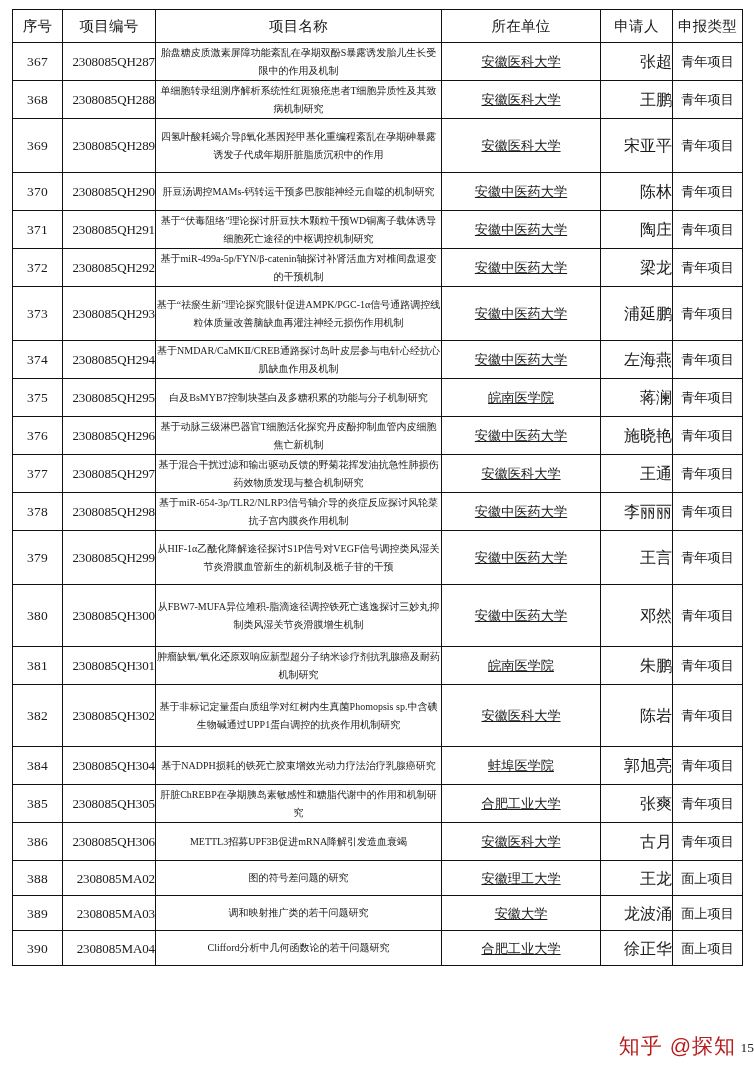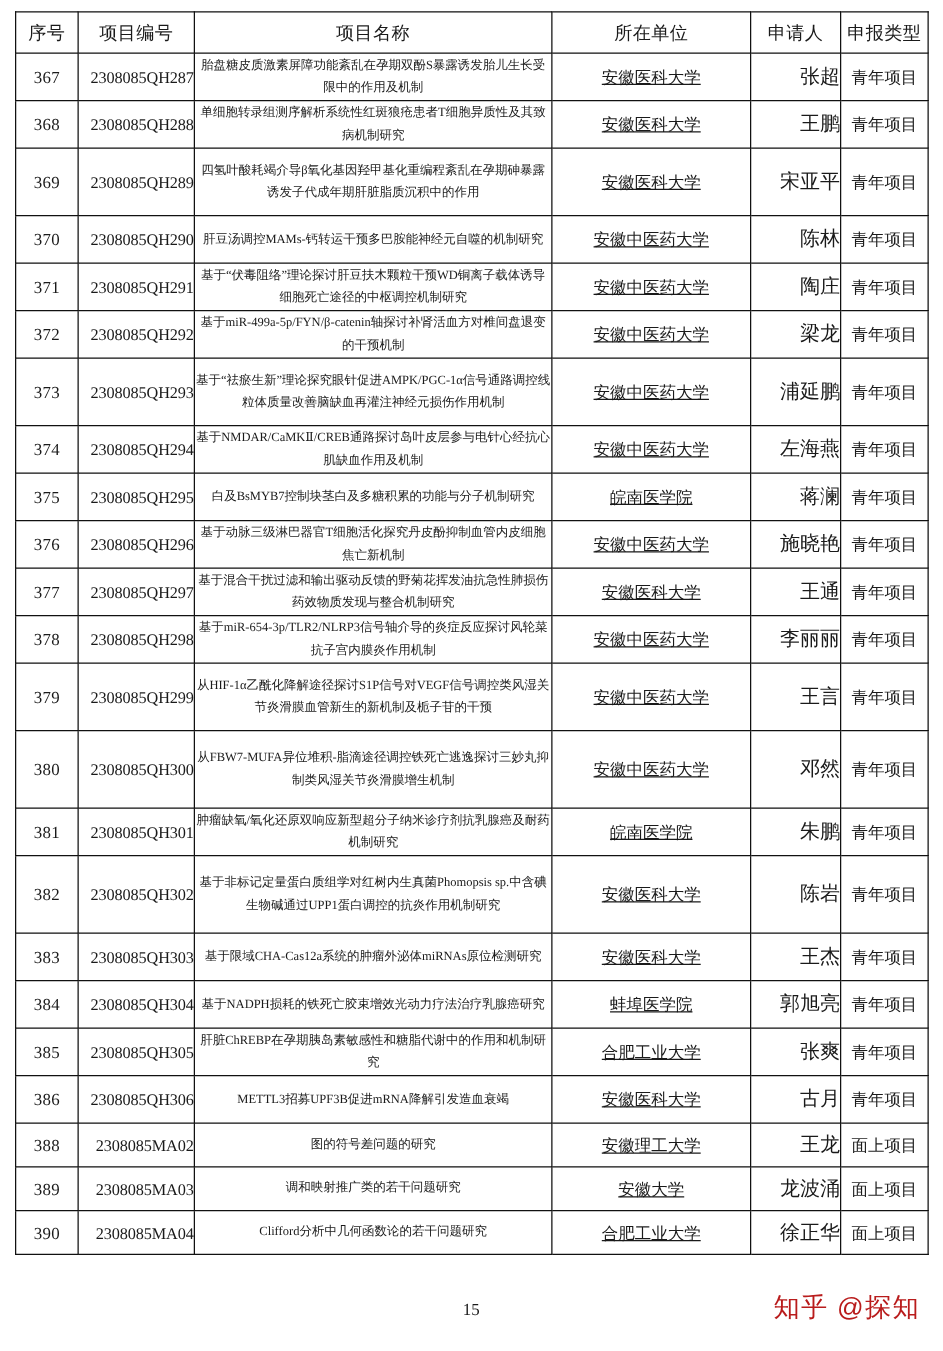--- a/index.html
+++ b/index.html
@@ -103,21 +103,21 @@
   tr.lines-1 td { height: 35px; }
   tr.lines-2 td { height: 38px; }
   tr.lines-3 td { height: 54px; }
   tr.lines-3-tall td { height: 62px; }
 
   .page-number {
     position: absolute;
     left: 0;
     top: 1040px;
     width: 754px;
-    text-align: center;
+    text-align: right;
     font-size: 13.5px;
     color: #1a1a1a;
   }
 
   .watermark {
     position: absolute;
     right: 18px;
     top: 1032px;
     font-family: "Liberation Sans", sans-serif;
     font-size: 21px;
@@ -275,28 +275,20 @@
           </tr>
           <tr class="lines-3-tall">
             <td class="seq">382</td>
             <td class="code">2308085QH302</td>
             <td class="name">基于非标记定量蛋白质组学对红树内生真菌Phomopsis sp.中含碘生物碱通过UPP1蛋白调控的抗炎作用机制研究</td>
             <td class="unit">安徽医科大学</td>
             <td class="appl">陈岩</td>
             <td class="type">青年项目</td>
           </tr>
           <tr class="lines-2">
-            <td class="seq">383</td>
-            <td class="code">2308085QH303</td>
-            <td class="name">基于限域CHA-Cas12a系统的肿瘤外泌体miRNAs原位检测研究</td>
-            <td class="unit">安徽医科大学</td>
-            <td class="appl">王杰</td>
-            <td class="type">青年项目</td>
-          </tr>
-          <tr class="lines-2">
             <td class="seq">384</td>
             <td class="code">2308085QH304</td>
             <td class="name">基于NADPH损耗的铁死亡胶束增效光动力疗法治疗乳腺癌研究</td>
             <td class="unit">蚌埠医学院</td>
             <td class="appl">郭旭亮</td>
             <td class="type">青年项目</td>
           </tr>
           <tr class="lines-2">
             <td class="seq">385</td>
             <td class="code">2308085QH305</td>

